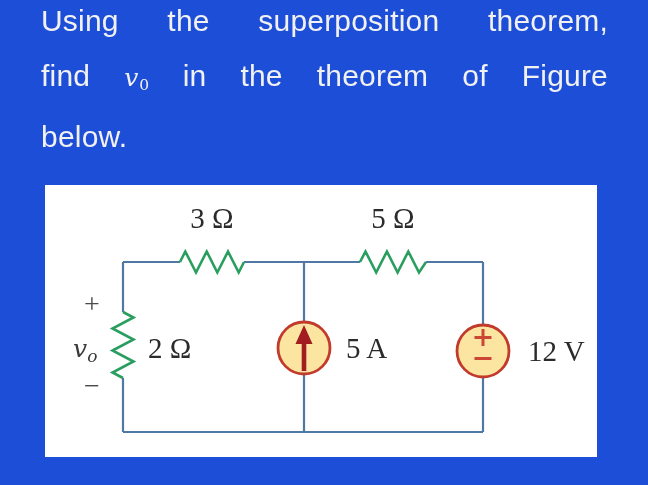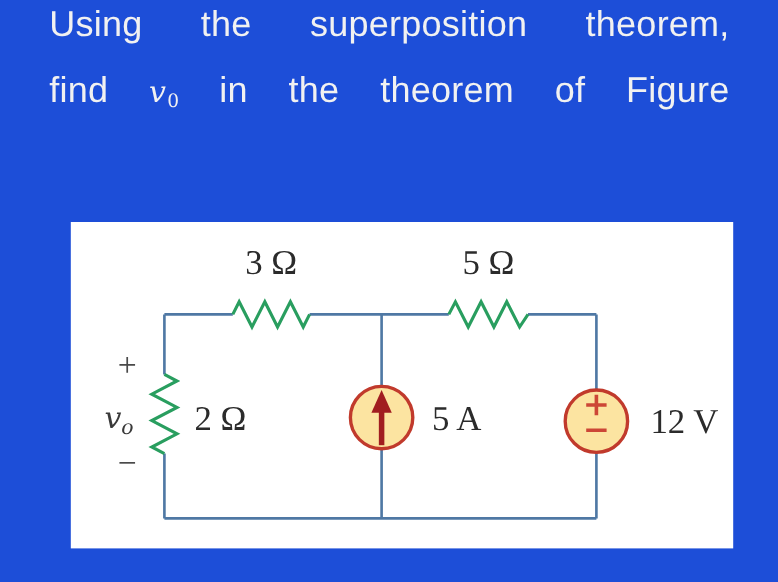--- a/index.html
+++ b/index.html
@@ -43,21 +43,21 @@
     font-style: normal;
     font-size: 0.62em;
     vertical-align: baseline;
     position: relative;
     top: 0.25em;
     left: 0.05em;
   }
   
   .figure-panel {
     position: absolute;
-    left: 59px;
+    left: 45px;
     top: 185px;
     width: 552px;
     height: 272px;
     background: #ffffff;
   }
   .figure-panel svg {
     display: block;
     width: 552px;
     height: 272px;
   }
@@ -82,20 +82,21 @@
   }
 </style>
 </head>
 <body>
 
 <div class="screen">
 
   <div class="question">
     <div class="q-line"><span>Using the superposition theorem,</span></div>
     <div class="q-line"><span>find</span> <span class="math-var"><span>v</span><sub>0</sub></span> <span>in the theorem of Figure</span></div>
+    <div class="q-line q-last"><span>below.</span></div>
   </div>
 
   <div class="figure-panel">
     <svg viewBox="0 0 552 272">
 
       <g stroke="#4f78a4" stroke-width="2.2" fill="none">
         <path d="M 78 77 H 135"></path>
         <path d="M 199 77 H 315"></path>
         <path d="M 381 77 H 438"></path>
         <path d="M 78 77 V 127"></path>

